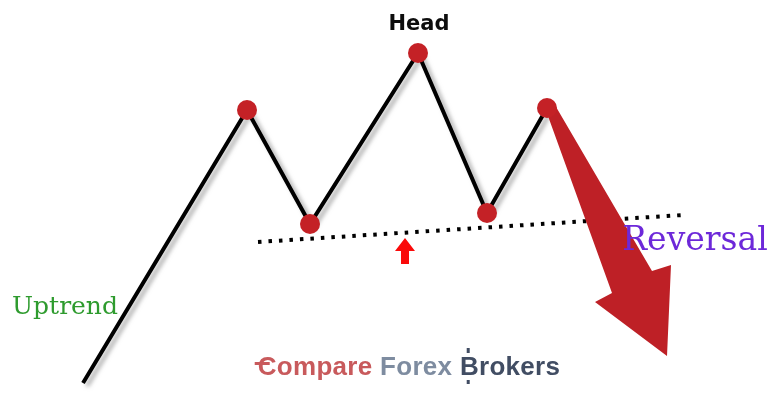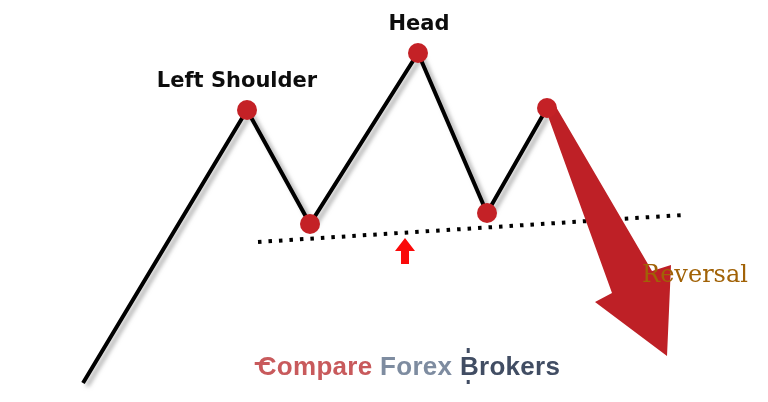--- a/index.html
+++ b/index.html
@@ -19,21 +19,21 @@
     transform:translateX(-50%);
   }
   .peak-label{
     font-family:"DejaVu Sans", sans-serif;
     font-weight:700;
     font-size:21px;
     color:#0d0d0d;
   }
   .serif-note{font-family:"DejaVu Serif", serif;font-weight:500;}
   .uptrend{color:#2e9b2e;font-size:25px;}
-  .red-note{color:#a16207;font-size:24px;margin-top:40px;}
+  .red-note{color:#6d28d9;font-size:33px;}
   .logo{
     position:absolute;
     top:351px;left:409px;
     transform:translateX(-50%);
     font-family:"Liberation Sans", sans-serif;
     font-weight:700;
     font-size:26px;
     letter-spacing:0.3px;
     white-space:nowrap;
   }
@@ -72,23 +72,23 @@
 
     <circle cx="247" cy="110" r="10" fill="#c42126"></circle>
     <circle cx="310" cy="224" r="10" fill="#c42126"></circle>
     <circle cx="418" cy="53" r="10" fill="#c42126"></circle>
     <circle cx="487" cy="213" r="10" fill="#c42126"></circle>
     <circle cx="547" cy="108" r="10" fill="#c42126"></circle>
   </svg>
 
   <div class="lbl peak-label" style="left:419px;top:13px;">Head</div>
 
-  <div class="lbl peak-label" style="left:237px;top:70px;">Left Shoulder</div>
 
 
+  <div class="lbl serif-note uptrend" style="left:65px;top:293px;">Uptrend</div>
 
 
   <div class="lbl serif-note red-note" style="left:695px;top:222px;">Reversal</div>
 
   <div class="logo">
     <span class="logo-compare">
       <span class="logo-c">C</span><span>ompare</span>
     </span><span class="logo-forex">Forex</span><span class="logo-brokers">
       <span class="logo-b">B</span><span>rokers</span>
     </span>

